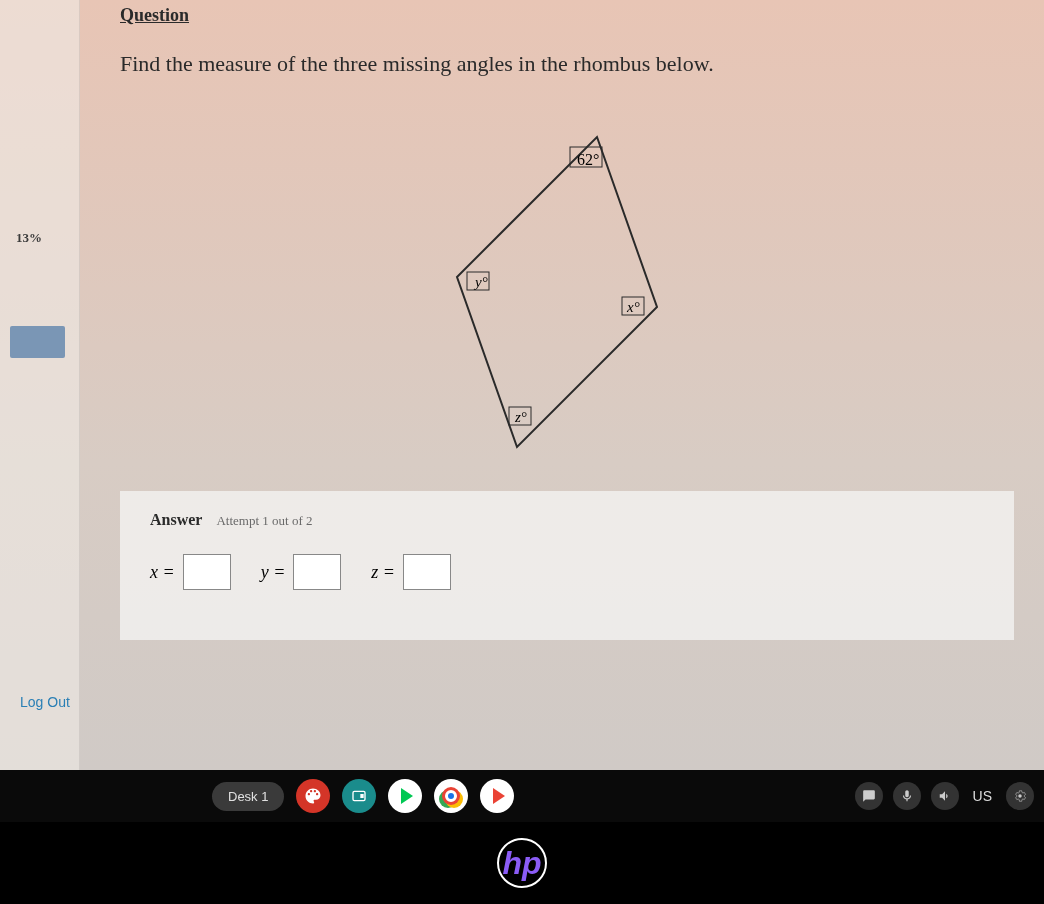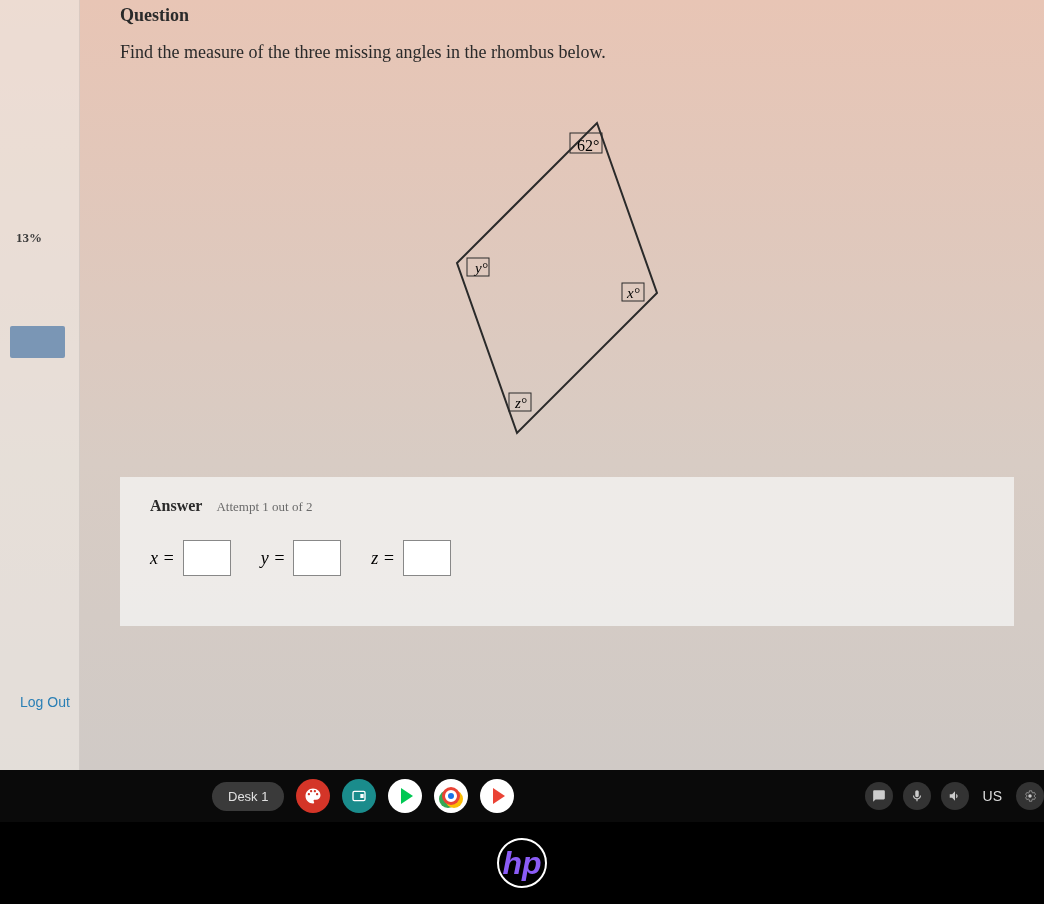--- a/index.html
+++ b/index.html
@@ -53,24 +53,25 @@
     }
     .main {
       flex: 1;
       padding: 5px 30px 0 40px;
       position: relative;
     }
     .question-label {
       font-weight: bold;
       font-size: 18px;
       color: #2a2a2a;
-      margin-bottom: 16px;
+      margin-bottom: 25px;
+      text-decoration: underline;
     }
     .question-text {
-      font-size: 18px;
+      font-size: 22px;
       color: #2a2a2a;
       margin-bottom: 30px;
     }
     .diagram-area {
       width: 100%;
       height: 380px;
       display: flex;
       justify-content: center;
       align-items: center;
       text-align: right;
@@ -161,21 +162,21 @@
       color: #fff;
       cursor: pointer;
     }
     .ic-red { background: #d43528; }
     .ic-teal { background: #1a8c8c; }
     .ic-play { background: #fff; color: #333; }
     .ic-chrome { background: #fff; }
     .ic-play2 { background: #fff; }
     .taskbar-right {
       position: absolute;
-      right: 0;
+      right: 10px;
       display: flex;
       align-items: center;
       gap: 10px;
     }
     .tb-small {
       width: 28px;
       height: 28px;
       border-radius: 50%;
       background: #333;
       display: flex;

